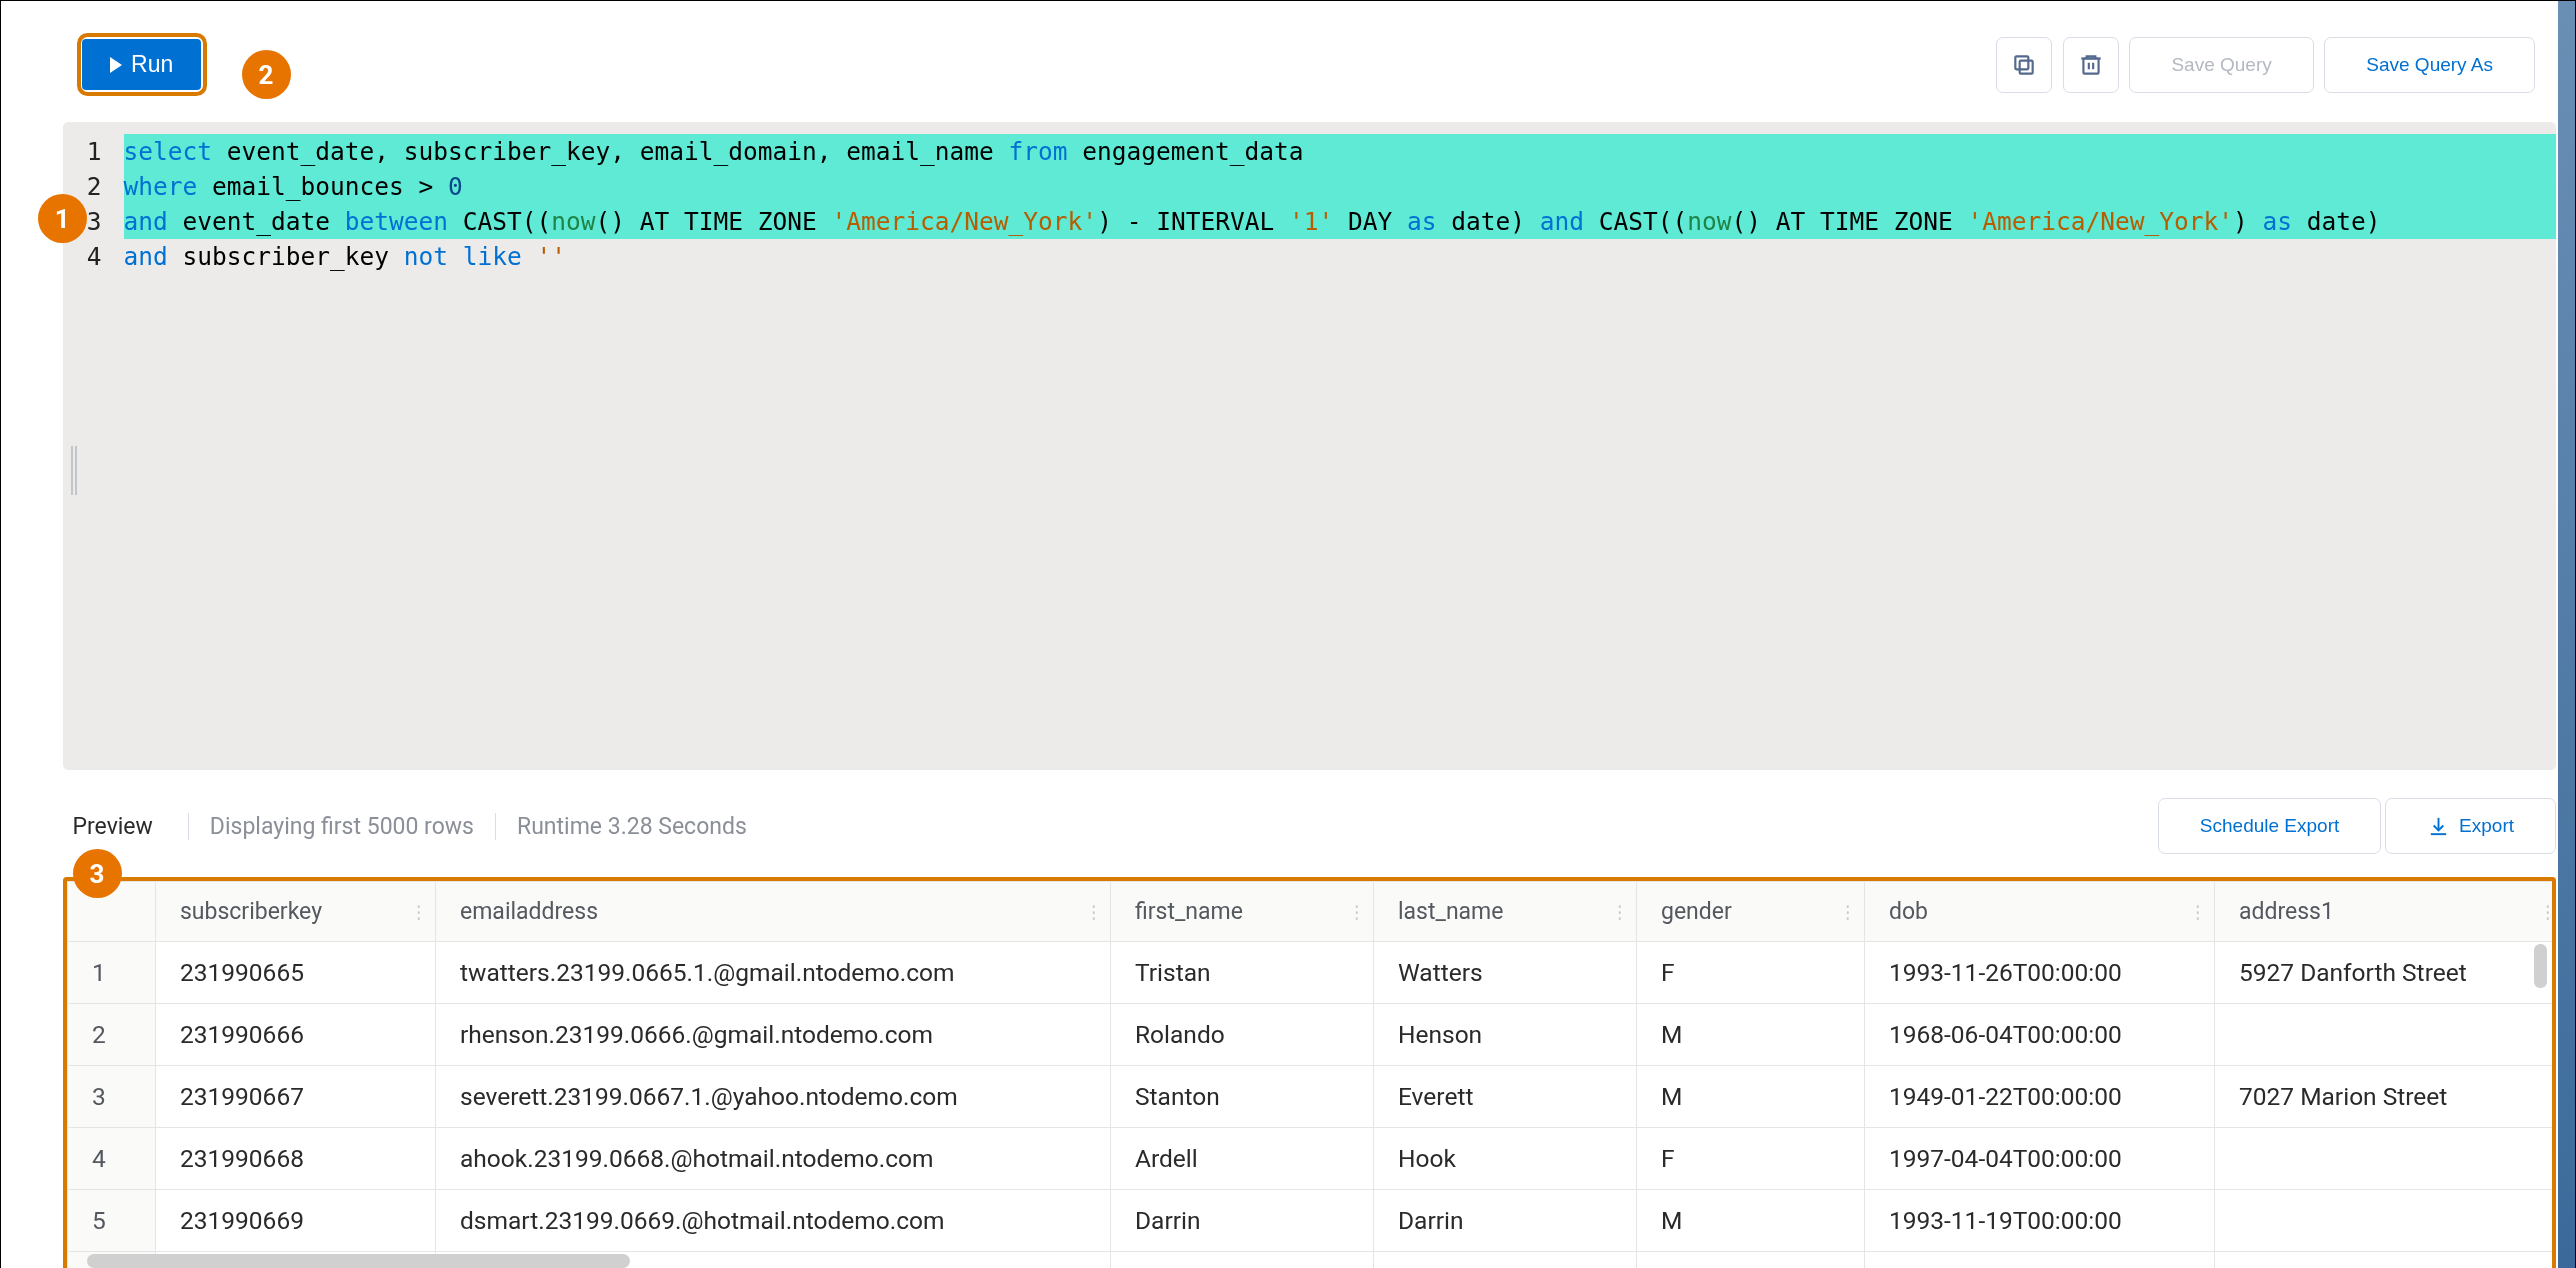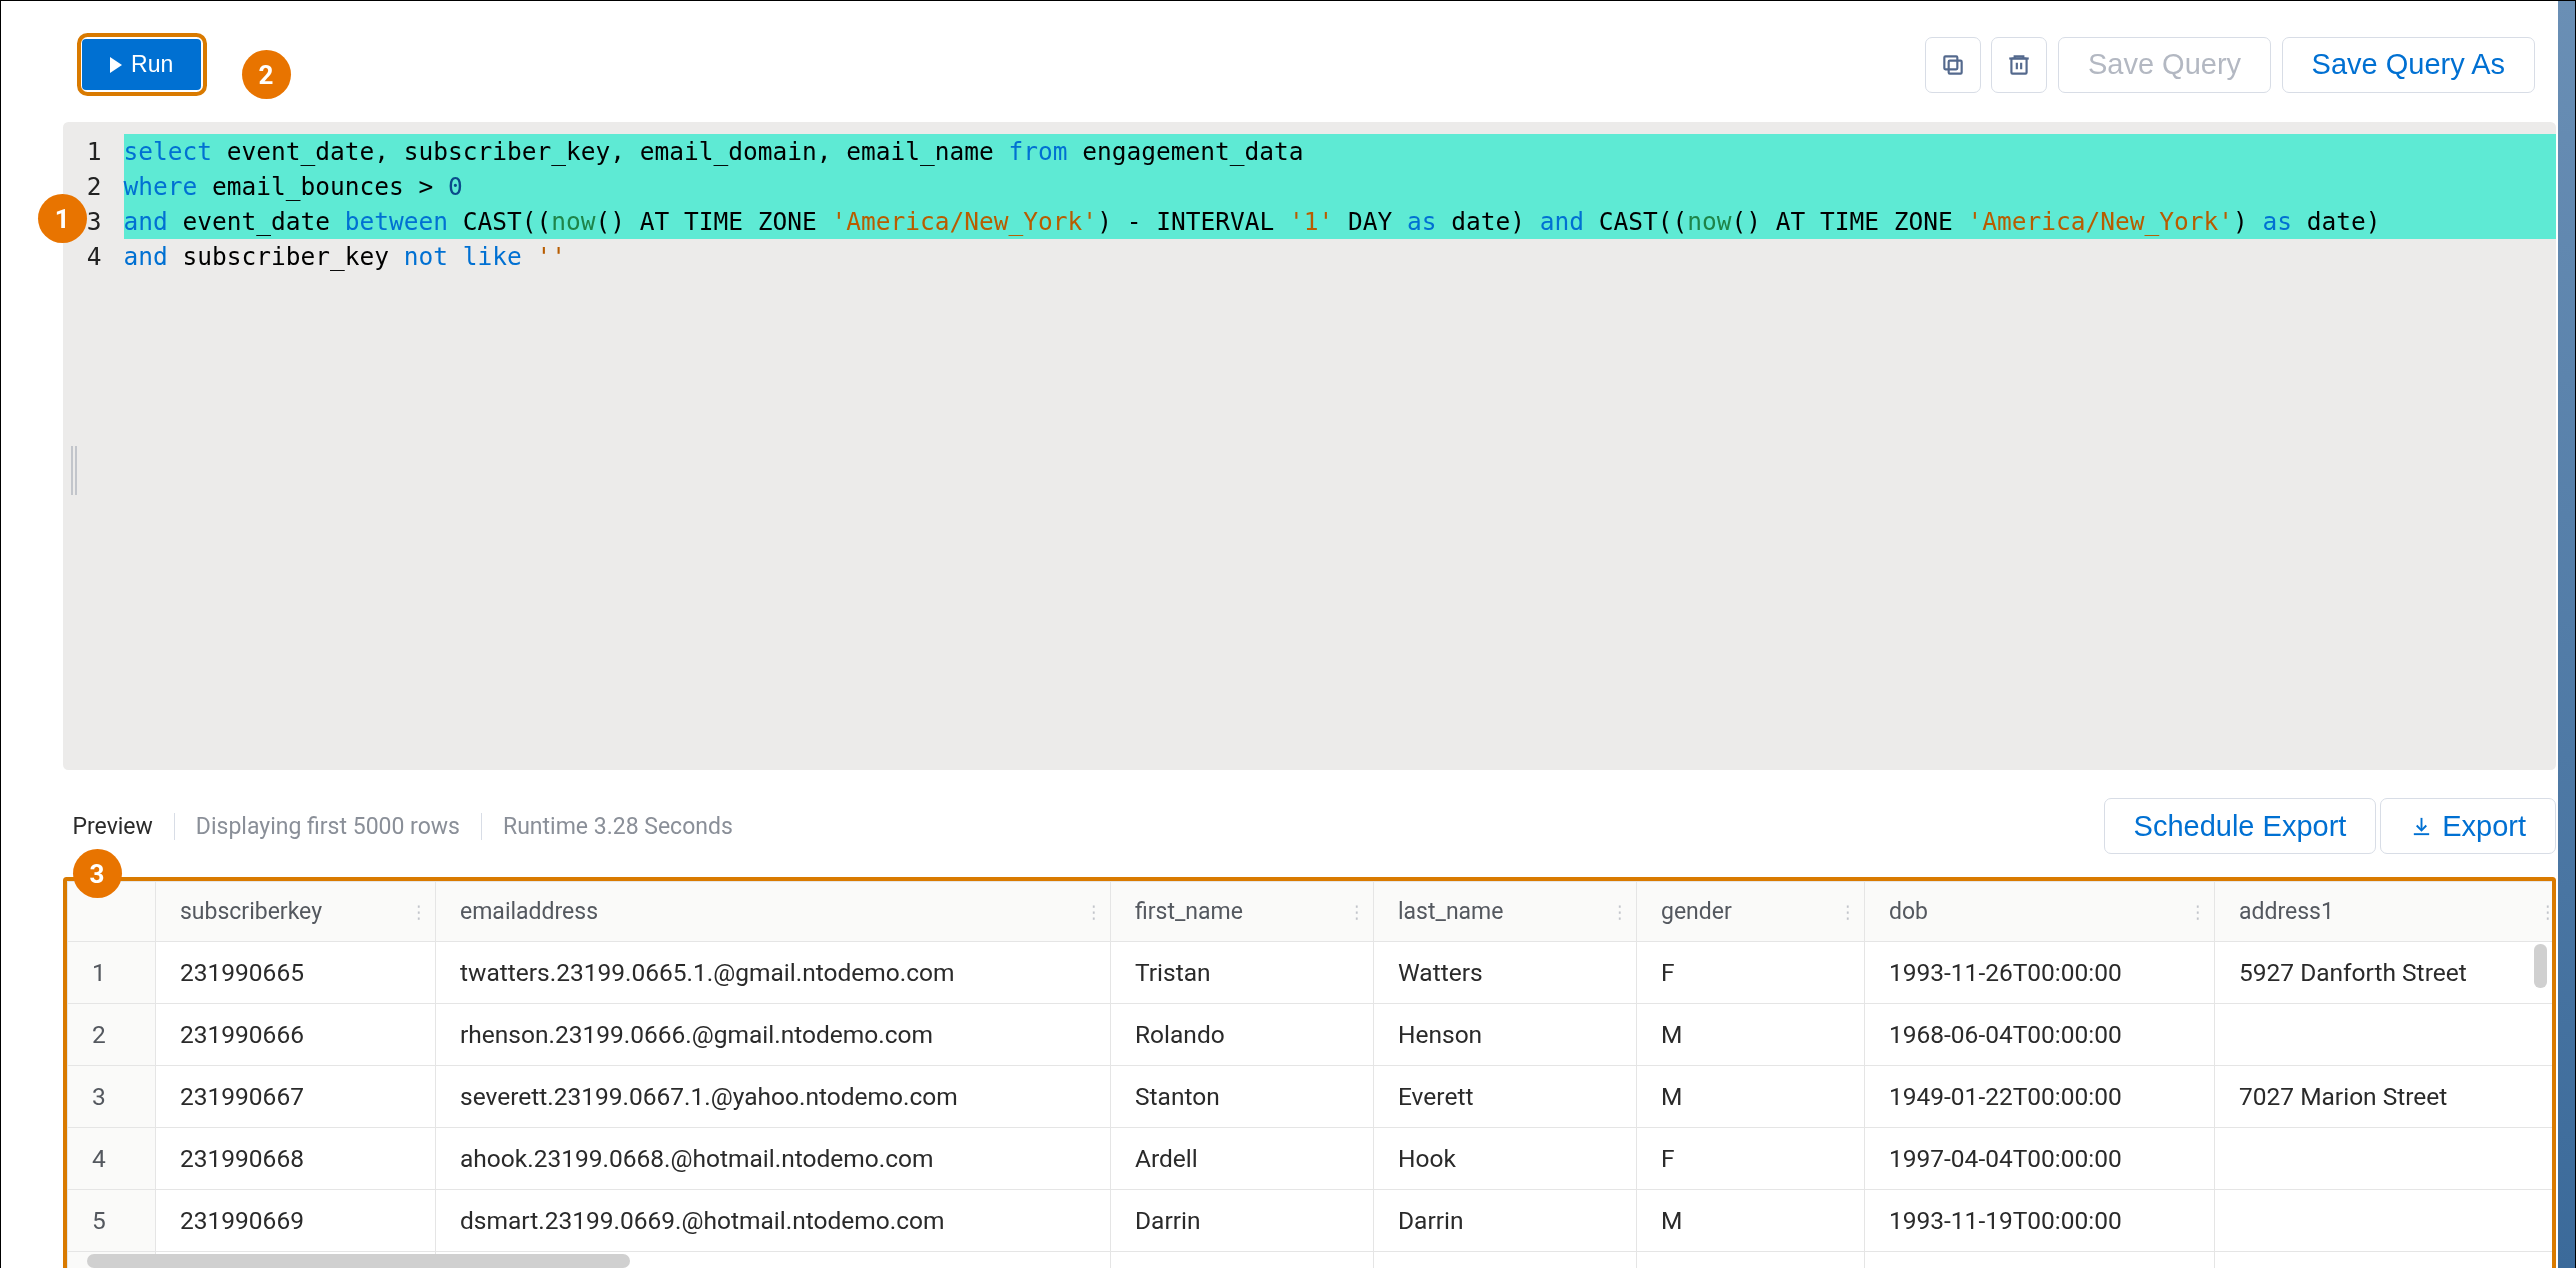--- a/index.html
+++ b/index.html
@@ -25,22 +25,22 @@
   border:4.4px solid #d97a00; border-radius:10.5px;
   display:inline-block; padding:1.8px;
 }
 .play-icon { width:0; height:0; border-top:8px solid transparent; border-bottom:8px solid transparent; border-left:12.3px solid #fff; display:inline-block; }
 .toolbar-right { margin-left:auto; display:flex; gap:10.5px; align-items:center; }
 .icon-btn {
   width:56px; height:56px; border:1.8px solid #d8dde6; border-radius:7px;
   background:#fff; display:flex; align-items:center; justify-content:center; cursor:pointer;
 }
 .txt-btn {
-  height:56px; padding:0 29px; border:1.8px solid #d8dde6; border-radius:7px;
-  background:#fff; font-size:29px; display:flex; align-items:center; cursor:pointer;
+  height:56px; padding:0 41px; border:1.8px solid #d8dde6; border-radius:7px;
+  background:#fff; font-size:19px; display:flex; align-items:center; cursor:pointer;
 }
 .txt-btn.disabled { color:#b3b8c2; cursor:not-allowed; }
 .txt-btn.link { color:#0070d2; }
 
 
 .editor {
   background:#ecebea; border-radius:5.3px; margin:0 0 0 37px;
   font-family:"SFMono-Regular",Consolas,Menlo,monospace; font-size:24.5px;
   line-height:35px; height:648px; position:relative; overflow:hidden;
 }
@@ -55,21 +55,21 @@
 .kw { color:#0070d2; }
 .fn { color:#1e8449; }
 .str { color:#b85c00; }
 .num { color:#0a4a8a; }
 .editor-handle { position:absolute; left:8.8px; top:50%; width:5.3px; height:49px; }
 .editor-handle::before, .editor-handle::after { content:""; position:absolute; width:1.8px; height:100%; background:#c2c5cb; }
 .editor-handle::before{ left:0 } .editor-handle::after{ right:0 }
 
 
 .results-bar { display:flex; align-items:center; padding:28px 0 23px 47px; font-size:23px; }
-.results-bar .lbl { color:#2a2a2a; padding-right:21px; border-right:1.8px solid #d8dde6; }
+.results-bar .lbl { color:#2a2a2a; padding-right:35px; border-right:1.8px solid #d8dde6; }
 .results-bar .meta { color:#8a8f98; padding:0 21px;text-align:right; }
 .results-bar .meta + .meta { border-left:1.8px solid #d8dde6; }
 .results-bar .spacer { flex:1; }
 
 .table-wrapper {
   margin-left:37px; border:4.4px solid #d97a00; border-radius:3.5px;
   overflow:hidden; height:412px; position:relative;
 }
 table { width:100%; border-collapse:collapse; font-size:24.5px; table-layout:fixed; }
 th {

